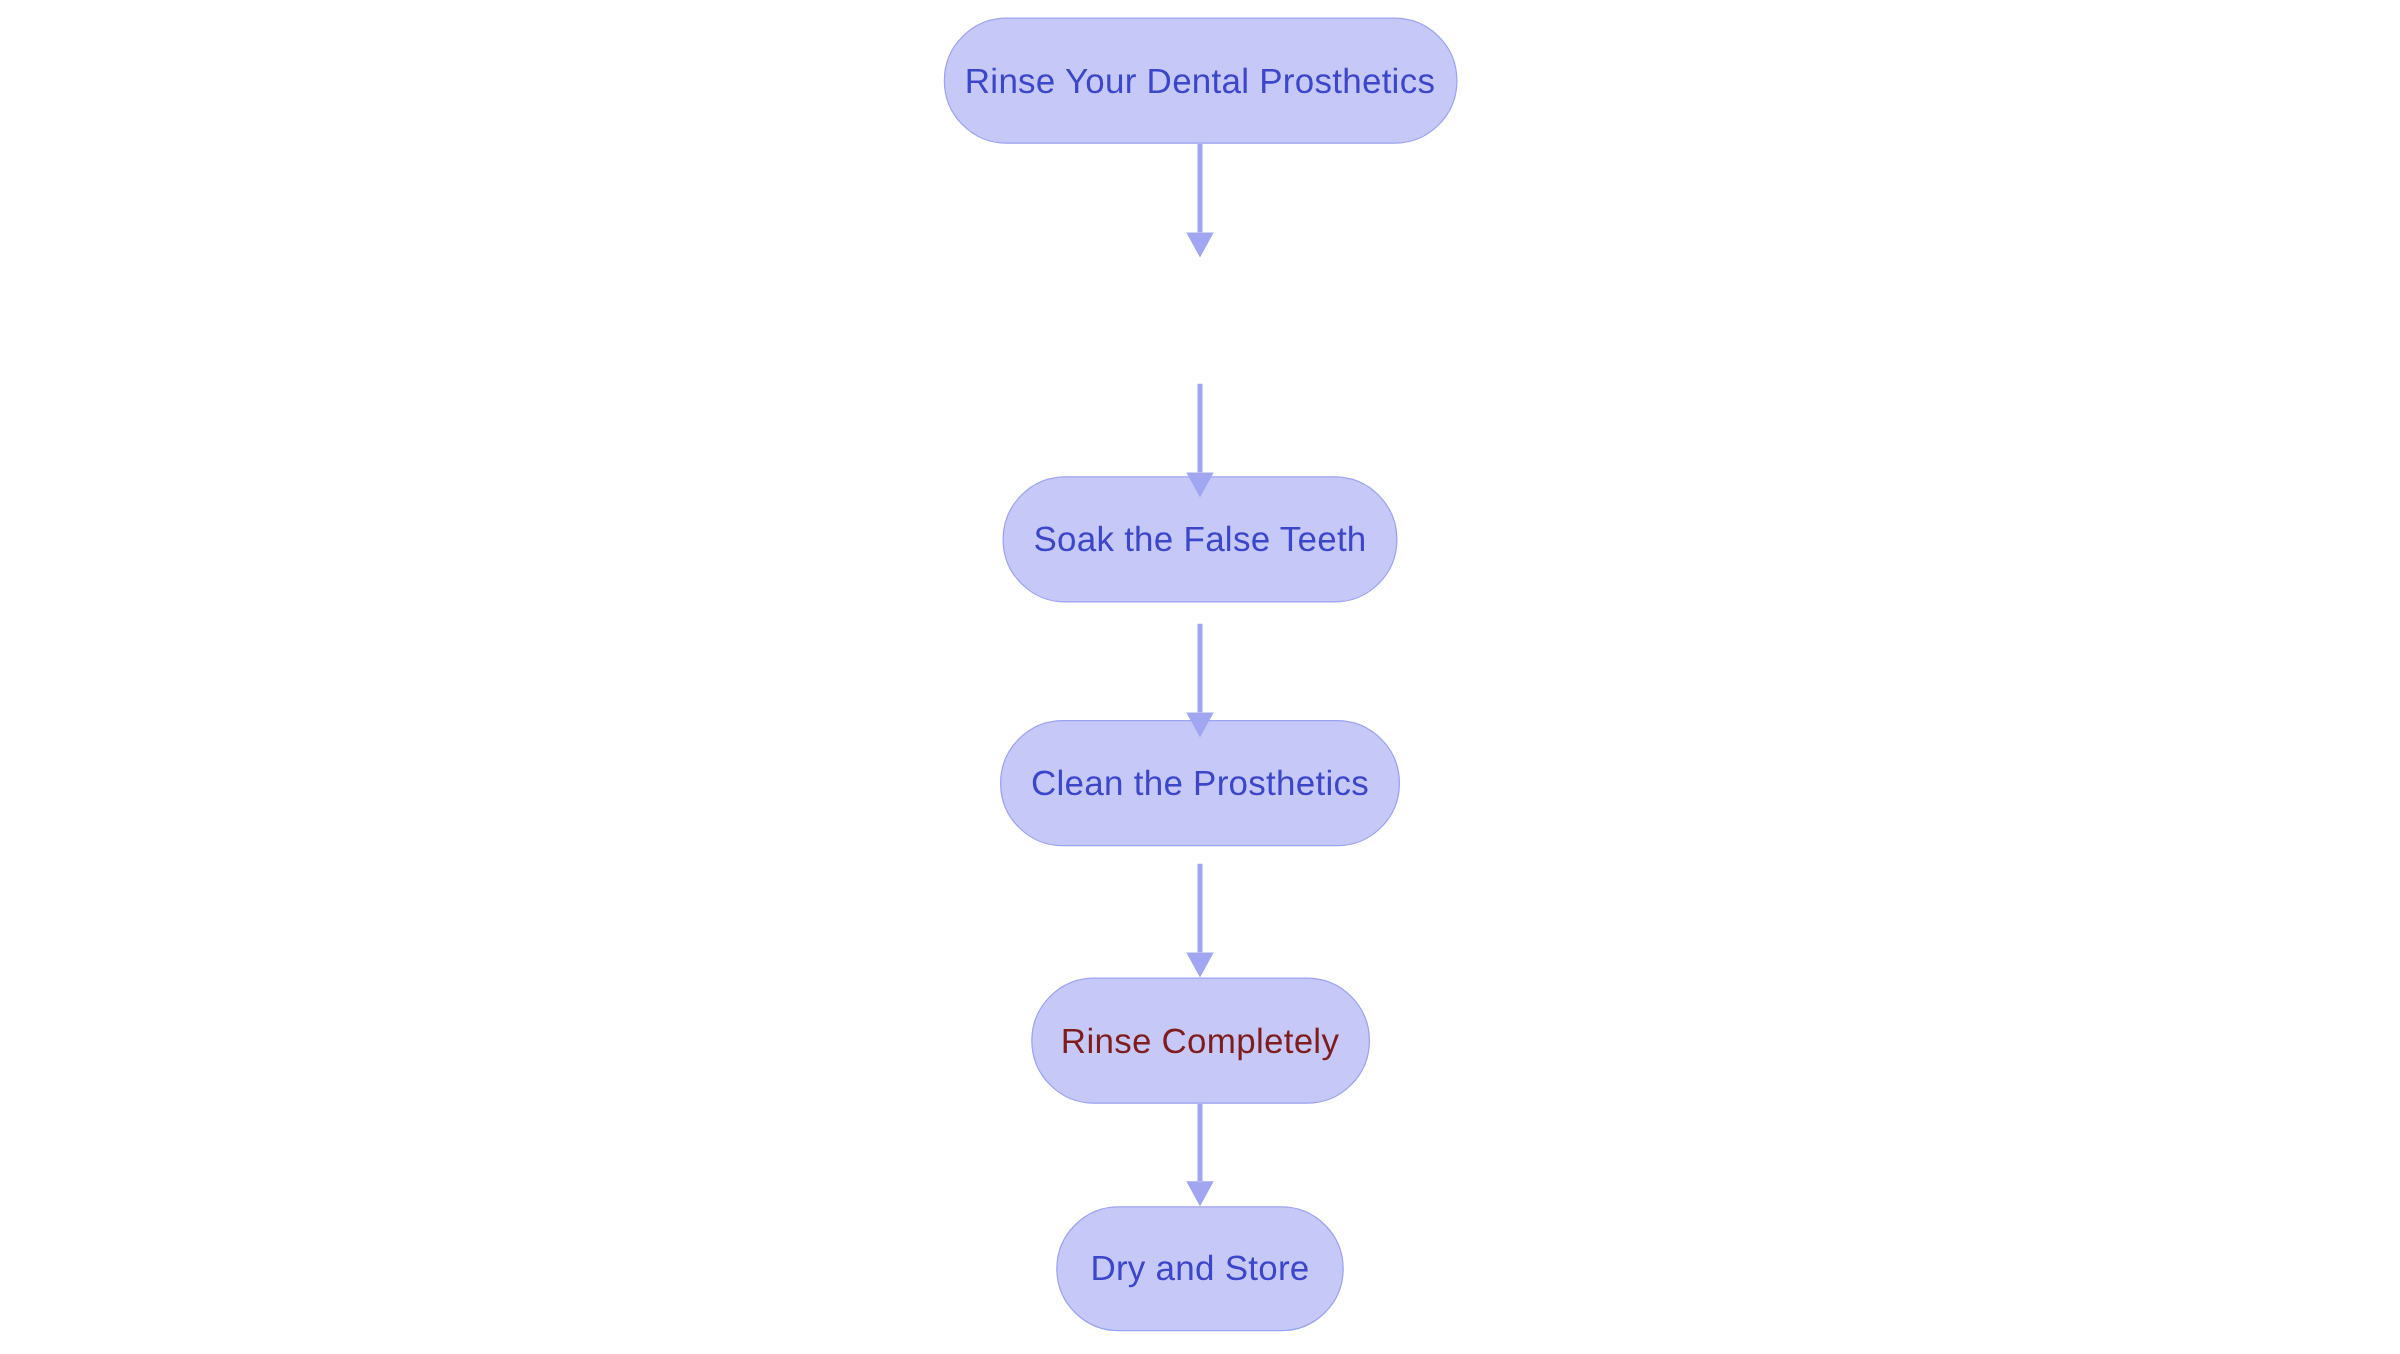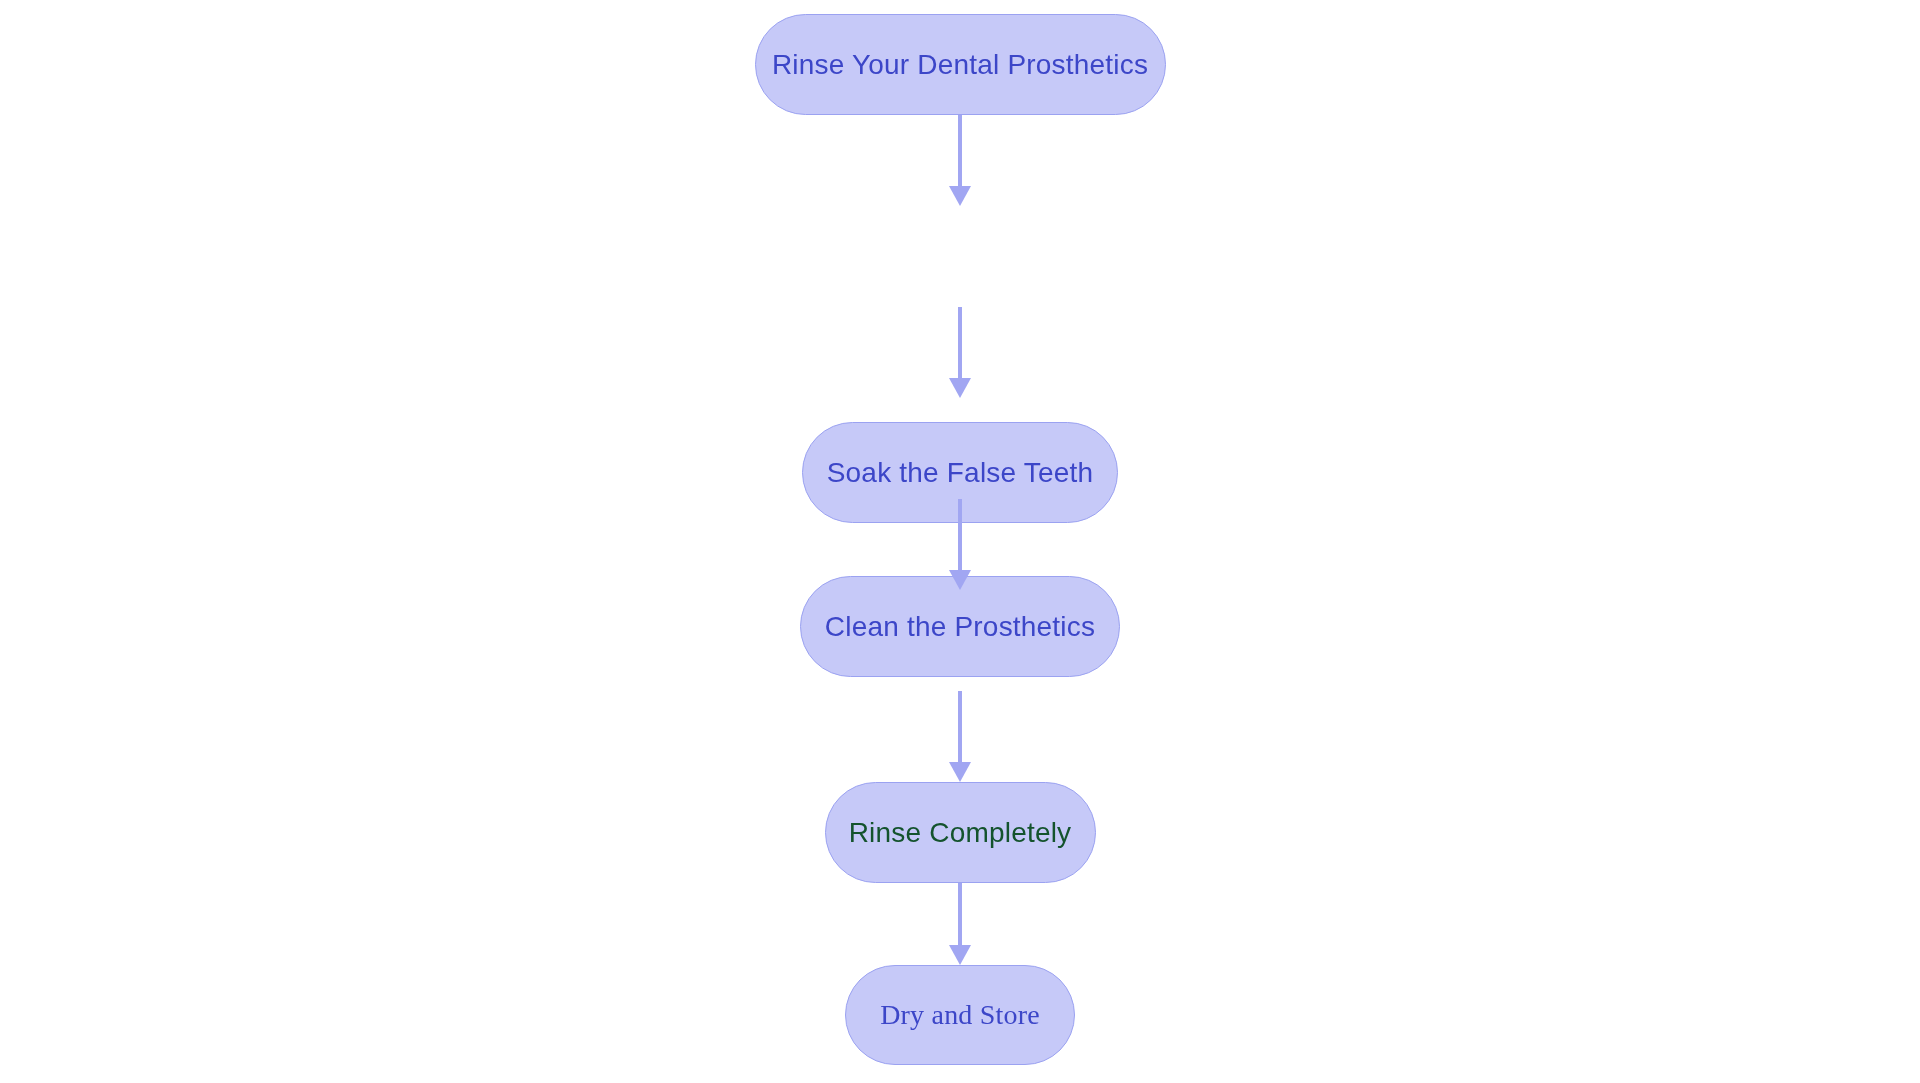--- a/index.html
+++ b/index.html
@@ -46,30 +46,30 @@
     flex: 0 0 auto;
   }
 </style>
 </head>
 <body>
 
 <div class="stage">
     <div class="flow-node" style="left: 754.5px; top: 14px; width: 411px; height: 101px; background: rgb(198, 201, 248); border: 1.5px solid rgb(155, 162, 241); color: rgb(60, 70, 200);">
       <span>Rinse Your Dental Prosthetics</span>
     </div>
-    <div class="flow-node" style="left: 802px; top: 422px; width: 316px; height: 101px; background: rgb(198, 201, 248); border: 1.5px solid rgb(155, 162, 241); color: rgb(60, 70, 200); text-align: center;">
+    <div class="flow-node" style="left: 802px; top: 381px; width: 316px; height: 101px; background: rgb(198, 201, 248); border: 1.5px solid rgb(155, 162, 241); color: rgb(60, 70, 200); text-align: center;">
       <span>Soak the False Teeth</span>
     </div>
     <div class="flow-node" style="left: 800px; top: 576px; width: 320px; height: 101px; background: rgb(198, 201, 248); border: 1.5px solid rgb(155, 162, 241); color: rgb(60, 70, 200);">
       <span>Clean the Prosthetics</span>
     </div>
-    <div class="flow-node" style="left: 824.5px; top: 782px; width: 271px; height: 101px; background: rgb(198, 201, 248); border: 1.5px solid rgb(155, 162, 241); color: #14532d;">
+    <div class="flow-node" style="left: 824.5px; top: 782px; width: 271px; height: 101px; background: rgb(198, 201, 248); border: 1.5px solid rgb(155, 162, 241); color: #7f1d1d;">
       <span>Rinse Completely</span>
     </div>
-    <div class="flow-node" style="left: 845px; top: 965px; width: 230px; height: 100px; background: rgb(198, 201, 248); border: 1.5px solid rgb(155, 162, 241); color: rgb(60, 70, 200); font-family: Liberation Serif, serif;">
+    <div class="flow-node" style="left: 845px; top: 965px; width: 230px; height: 100px; background: rgb(198, 201, 248); border: 1.5px solid rgb(155, 162, 241); color: rgb(60, 70, 200);">
       <span>Dry and Store</span>
     </div>
     <div class="flow-arrow" style="left: 949px; top: 115px; width: 22px; height: 91px;">
       <div class="shaft" style="background: rgb(161, 166, 242);"></div>
       <div class="head" style="border-top: 20px solid rgb(161, 166, 242); border-left-width: 11px; border-right-width: 11px;"></div>
     </div>
     <div class="flow-arrow" style="left: 949px; top: 307px; width: 22px; height: 91px;">
       <div class="shaft" style="background: rgb(161, 166, 242);"></div>
       <div class="head" style="border-top: 20px solid rgb(161, 166, 242); border-left-width: 11px; border-right-width: 11px;"></div>
     </div>

